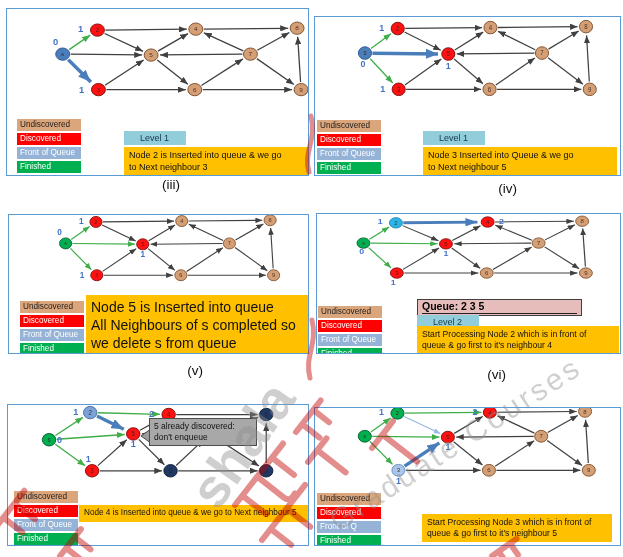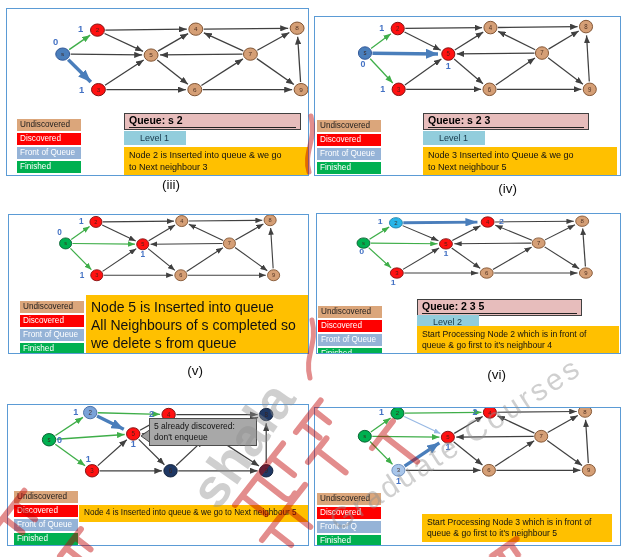--- a/index.html
+++ b/index.html
@@ -131,23 +131,20 @@
         <text x="41" y="37" text-anchor="middle" font-size="9.5" font-weight="bold" fill="#4472c4">0</text>
         <text x="66" y="24" text-anchor="middle" font-size="9.5" font-weight="bold" fill="#4472c4">1</text>
         <text x="67" y="87" text-anchor="middle" font-size="9.5" font-weight="bold" fill="#4472c4">1</text>
       </svg>
     <div class="legend">
       <div class="lrow l0">Undiscovered</div>
       <div class="lrow l1">Discovered</div>
       <div class="lrow l2">Front of Queue</div>
       <div class="lrow l3">Finished</div>
     </div>
-    <div class="qbar">
-        <span class="qtext">Queue: s 2</span>
-      </div>
     <div class="level">Level 1</div>
     <div class="obox">Node 2 is Inserted into queue &amp; we go
 to Next neighbour 3</div>
   </div>
 
   <div class="panel p2">
     <svg class="graph" viewBox="0 0 300 100" preserveAspectRatio="none">
         <defs>
           <marker id="m1black" viewBox="0 0 10 8" refX="10" refY="4" markerWidth="8" markerHeight="6.4" orient="auto" markerUnits="userSpaceOnUse">
             <path d="M0,0 L10,4 L0,8 Z" fill="#404040"></path>
@@ -201,23 +198,20 @@
         <text x="66" y="24" text-anchor="middle" font-size="9.5" font-weight="bold" fill="#4472c4">1</text>
         <text x="67" y="87" text-anchor="middle" font-size="9.5" font-weight="bold" fill="#4472c4">1</text>
         <text x="137" y="63" text-anchor="middle" font-size="9.5" font-weight="bold" fill="#4472c4">1</text>
       </svg>
     <div class="legend">
       <div class="lrow l0">Undiscovered</div>
       <div class="lrow l1">Discovered</div>
       <div class="lrow l2">Front of Queue</div>
       <div class="lrow l3">Finished</div>
     </div>
-    <div class="qbar">
-        <span class="qtext">Queue: s 2 3</span>
-      </div>
     <div class="level">Level 1</div>
     <div class="obox">Node 3 Inserted into Queue &amp; we go
 to Next neighbour 5</div>
   </div>
 
   <div class="panel p3">
     <svg class="graph" viewBox="0 0 300 100" preserveAspectRatio="none">
         <defs>
           <marker id="m2black" viewBox="0 0 10 8" refX="10" refY="4" markerWidth="8" markerHeight="6.4" orient="auto" markerUnits="userSpaceOnUse">
             <path d="M0,0 L10,4 L0,8 Z" fill="#404040"></path>

